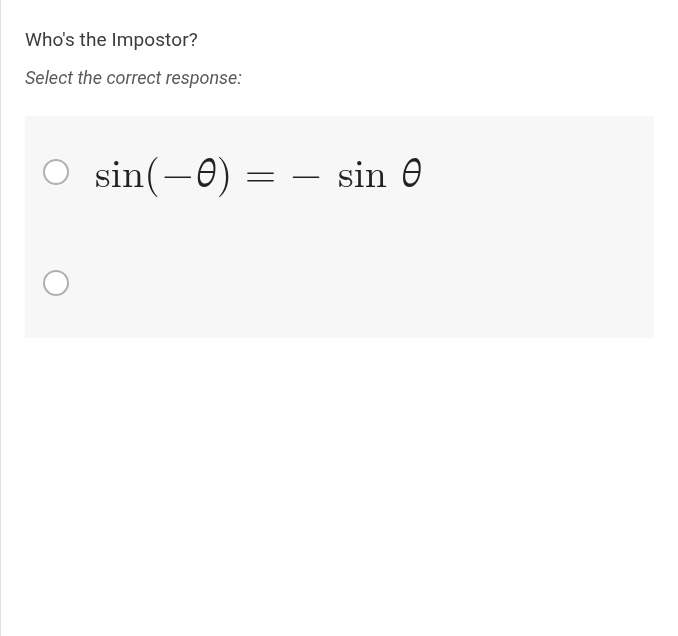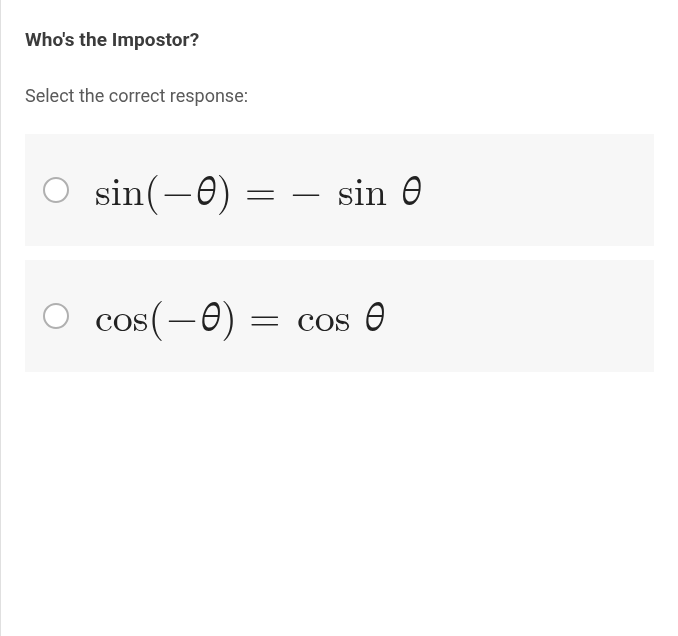--- a/index.html
+++ b/index.html
@@ -11,35 +11,35 @@
       font-family: -apple-system, BlinkMacSystemFont, "Segoe UI", Roboto, Helvetica, Arial, sans-serif;
       background: #ffffff;
       width: 678px;
       height: 636px;
       padding: 28px 24px;
       color: #3c3c3c;
       border-left: 1px solid #e0e0e0;
     }
     .question-title {
       font-size: 19px;
-      font-weight: 700;
+      font-weight: 400;
       color: #3c3c3c;
-      margin-bottom: 34px;
+      margin-bottom: 16px;
       letter-spacing: 0.1px;
     }
     .instruction {
       font-size: 18px;
+      font-style: italic;
       color: #5a5a5a;
       margin-bottom: 28px;
       font-weight: 400;
     }
     .options {
       display: flex;
       flex-direction: column;
-      gap: 14px;
       justify-content: flex-end;
     }
     .option {
       background: #f7f7f7;
       display: flex;
       align-items: center;
       padding: 26px 18px;
       min-height: 110px;
       cursor: pointer;
     }
@@ -88,19 +88,16 @@
   <label class="option">
     <span class="radio"></span>
     <span class="math">
       <span class="fn">sin</span><span class="paren">(</span><span class="minus">−</span><span class="theta">θ</span><span class="paren">)</span><span class="eq">=</span><span class="minus">−</span> <span class="fn">sin</span> <span class="theta">θ</span>
     </span>
   </label>
 
 
   <label class="option">
     <span class="radio"></span>
-    <span class="math">
-      <span class="fn">cos</span><span class="paren">(</span><span class="minus">−</span><span class="theta">θ</span><span class="paren">)</span><span class="eq">=</span><span class="minus"></span><span class="fn">cos</span> <span class="theta">θ</span>
-    </span>
   </label>
 
 
 </div>
 
 </body></html>

